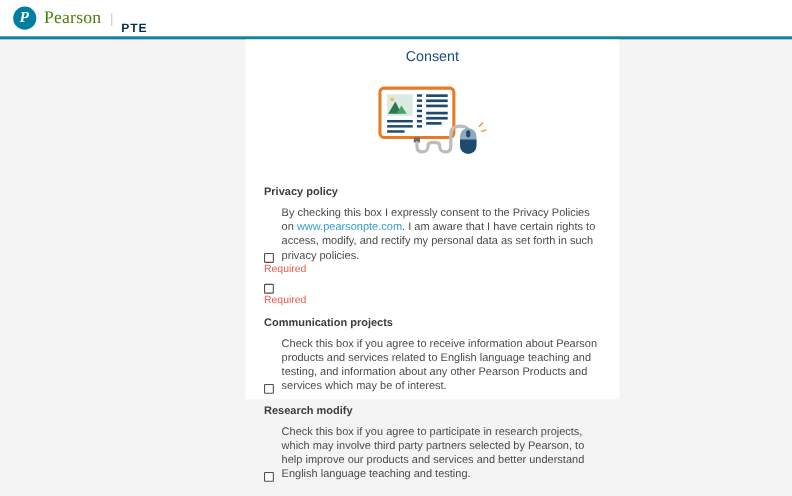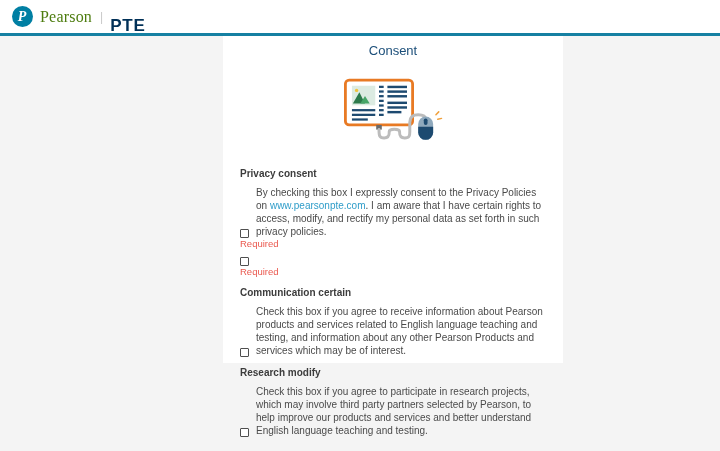--- a/index.html
+++ b/index.html
@@ -7,21 +7,21 @@
   body { font-family:"Liberation Sans", sans-serif; background:#f4f4f4; position:relative; }
 
   
   .app-header { height:33px; background:#ffffff; display:flex; align-items:center; padding-left:12px; }
   .logo-circle { width:21px; height:21px; border-radius:50%; background:#007fa3; color:#ffffff;
                  display:flex; align-items:center; justify-content:center;
                  font-family:"Liberation Serif", serif; font-style:italic; font-weight:bold;
                  font-size:14px; line-height:1; padding-right:1px; }
   .brand-text { font-family:"Liberation Serif", serif; color:#4d7c0f; font-size:16px; margin-left:7px; letter-spacing:0.2px; }
   .brand-sep { color:#c9c9c9; font-size:12px; margin:0 7px 0 8px; font-weight:300; }
-  .brand-product { color:#003057; font-size:17px; font-weight:bold; letter-spacing:0.8px; margin-top:18px; }
+  .brand-product { color:#003057; font-size:11px; font-weight:bold; letter-spacing:0.8px; margin-top:18px; }
   .top-bar { height:3px; background:#1580a2; }
 
   
   .main-area { position:relative; height:415px; background:#f4f4f4; }
   .consent-card { position:absolute; left:223px; top:0; width:340px; height:327px;
                   background:#ffffff; padding:8px 17px 0 17px; }
 
   .page-title { text-align:center; color:#1b4e79; font-size:13px; line-height:13px; font-weight:400; }
 
   .illustration-wrap { text-align:center; margin-top:20px; }
@@ -96,34 +96,34 @@
         <path d="M87,53 L103,53 L103,59 A8,8 0 0 1 95,67 A8,8 0 0 1 87,59 Z" fill="#1d4a70"></path>
         <rect x="93" y="44" width="4" height="7" rx="2" fill="#1d4a70"></rect>
 
         <g stroke="#f0a03c" stroke-width="1.6" stroke-linecap="round">
           <line x1="106" y1="40" x2="109" y2="37"></line>
           <line x1="108" y1="45" x2="112" y2="44"></line>
         </g>
       </svg>
     </div>
 
-    <h2 class="section-heading first">Privacy consent</h2>
+    <h2 class="section-heading first">Privacy policy</h2>
     <div class="checkbox-row">
       <span class="checkbox-box" role="checkbox" aria-checked="false"></span>
       <span class="checkbox-label"><span>By checking this box I expressly consent to the Privacy Policies on</span>
         <a href="#">www.pearsonpte.com</a><span>. I am aware that I have certain rights to access, modify, and rectify my personal data as set forth in such privacy policies.</span></span>
     </div>
     <div class="required-note">Required</div>
 
     <div class="checkbox-row">
       <span class="checkbox-box" role="checkbox" aria-checked="false"></span>
     </div>
     <div class="required-note">Required</div>
 
-    <h2 class="section-heading">Communication certain</h2>
+    <h2 class="section-heading">Communication projects</h2>
     <div class="checkbox-row">
       <span class="checkbox-box" role="checkbox" aria-checked="false"></span>
       <span class="checkbox-label">Check this box if you agree to receive information about Pearson products and services related to English language teaching and testing, and information about any other Pearson Products and services which may be of interest.</span>
     </div>
 
     <h2 class="section-heading">Research modify</h2>
     <div class="checkbox-row">
       <span class="checkbox-box" role="checkbox" aria-checked="false"></span>
       <span class="checkbox-label">Check this box if you agree to participate in research projects, which may involve third party partners selected by Pearson, to help improve our products and services and better understand English language teaching and testing.</span>
     </div>

